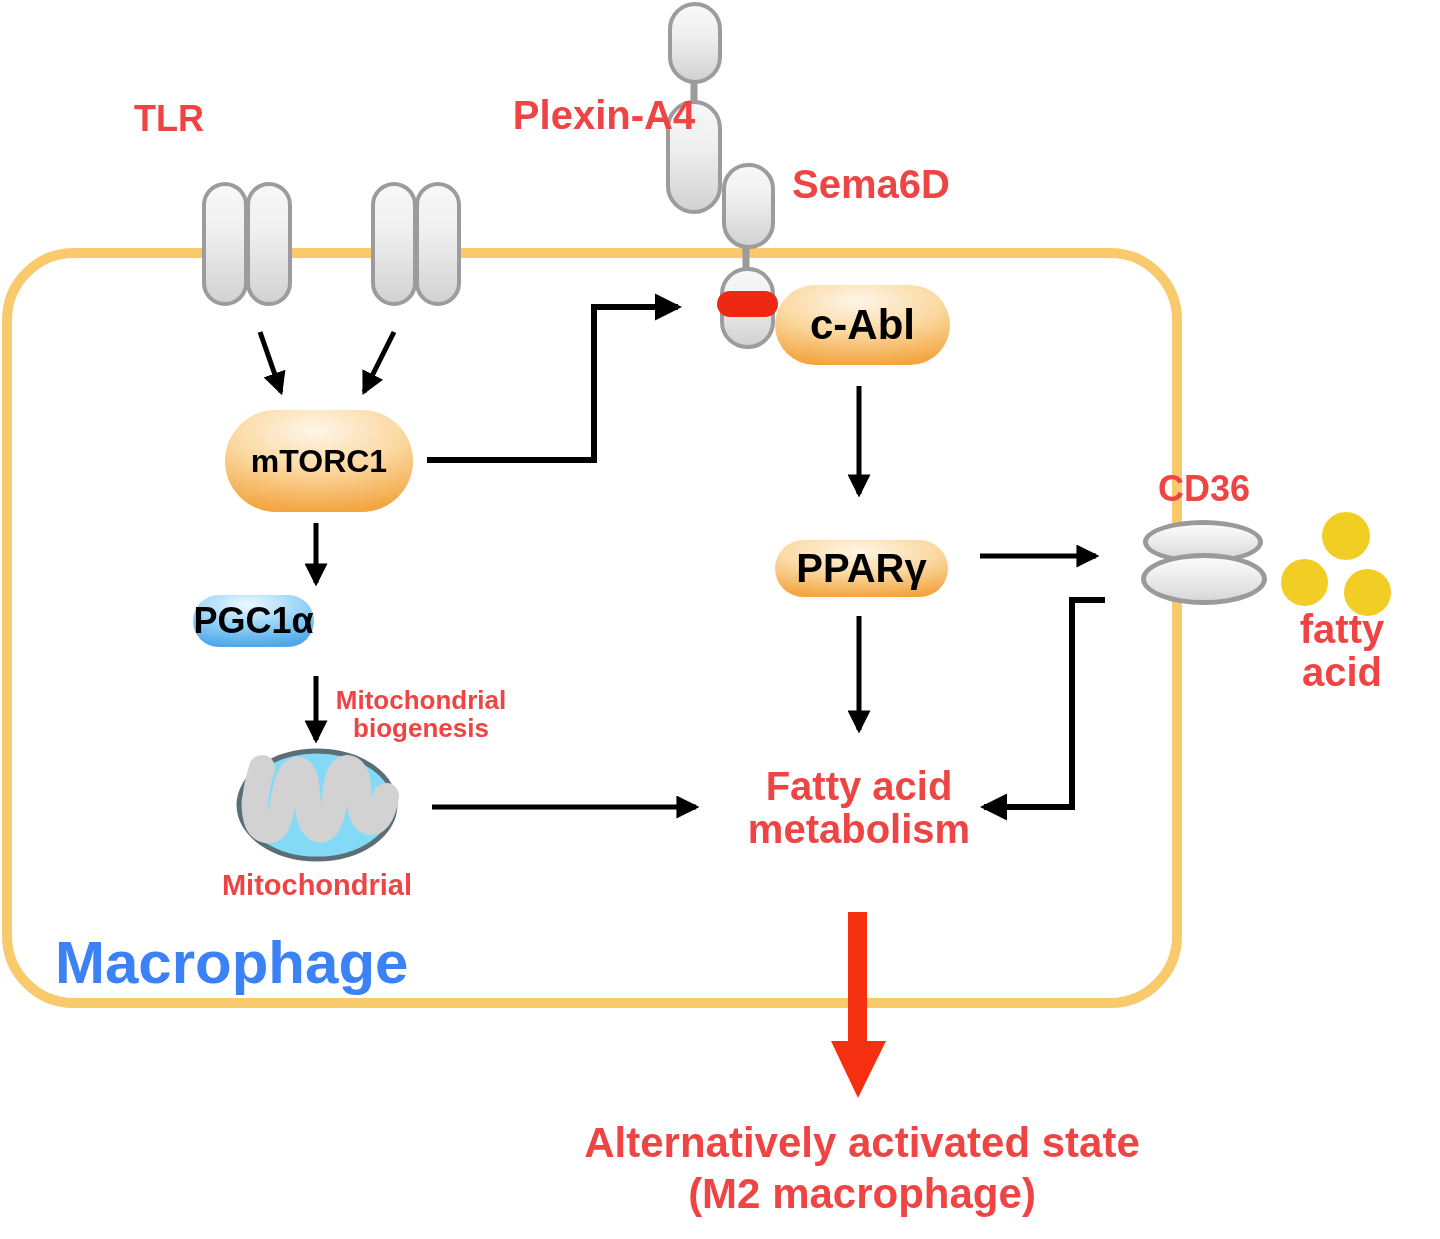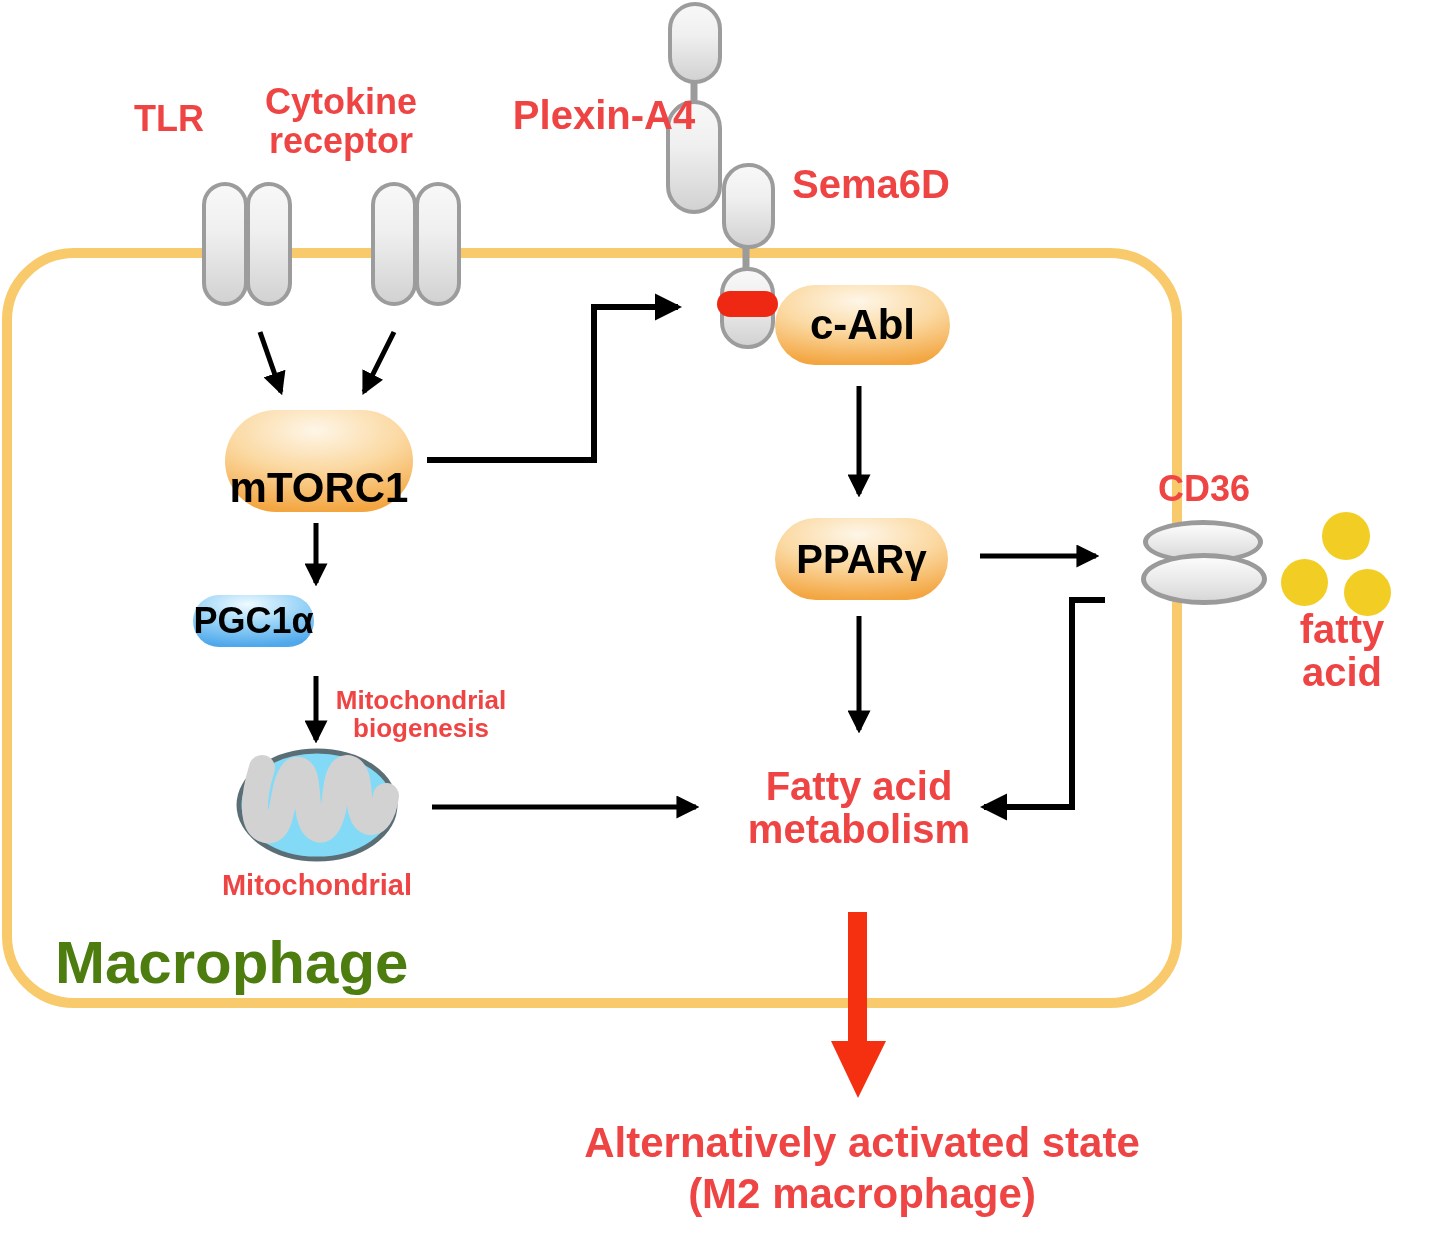--- a/index.html
+++ b/index.html
@@ -79,56 +79,54 @@
   <div class="graycap" style="left:720px;top:267px;width:55px;height:82px;border-radius:27px;"></div>
   <div style="position:absolute;left:717px;top:291px;width:61px;height:26px;border-radius:13px;background:#EE2813;"></div>
 
   <div class="ellip" style="left:1143px;top:520px;width:120px;height:44px;"></div>
   <div class="ellip" style="left:1141px;top:553px;width:126px;height:52px;"></div>
 
   <div class="dot" style="left:1322px;top:512px;width:48px;height:48px;background:#F2CE24;"></div>
   <div class="dot" style="left:1281px;top:559px;width:47px;height:47px;background:#F2CE24;"></div>
   <div class="dot" style="left:1344px;top:569px;width:47px;height:47px;background:#F2CE24;"></div>
 
-  <div class="capsule orange" style="left:225px;top:410px;width:188px;height:102px;border-radius:51px;font-size:42px;align-items:flex-end;">
+  <div class="capsule orange" style="left:225px;top:410px;width:188px;height:102px;border-radius:51px;font-size:32px;">
       <span>mTORC1</span>
     </div>
 
   <div class="capsule orange" style="left:775px;top:285px;width:175px;height:80px;border-radius:40px;font-size:42px;">
       <span>c-Abl</span>
     </div>
 
-  <div class="capsule orange" style="left:775px;top:518px;width:173px;height:82px;border-radius:41px;font-size:40px;">
+  <div class="capsule orange" style="left:775px;top:540px;width:173px;height:57px;border-radius:41px;font-size:40px;">
       <span>PPARγ</span>
     </div>
 
   <div class="capsule blue" style="left:193px;top:595px;width:121px;height:52px;border-radius:35px;font-size:36px;text-align:right;">
       <span>PGC1α</span>
     </div>
 
 
   <div class="lbl" style="left:169px;top:119px;font-size:36px;">TLR</div>
 
-  <div class="lbl" style="left:341px;top:122px;font-size:36px;">Cytokine
-receptor</div>
 
   <div class="lbl" style="left:560px;top:116px;font-size:40px;margin-left:44px;">Plexin-A4</div>
 
   <div class="lbl" style="left:871px;top:185px;font-size:40px;">Sema6D</div>
 
   <div class="lbl" style="left:1204px;top:489px;font-size:36px;">CD36</div>
 
   <div class="lbl" style="left:1342px;top:651px;font-size:40px;">fatty acid</div>
 
   <div class="lbl" style="left:421px;top:714px;font-size:26px;">Mitochondrial
 biogenesis</div>
 
   <div class="lbl" style="left:317px;top:886px;font-size:29px;">Mitochondrial</div>
 
   <div class="lbl" style="left:859px;top:808px;font-size:40px;">Fatty acid
 metabolism</div>
 
-  <div style="position:absolute;left:55px;top:928px;font-size:60px;font-weight:bold;color:#4d7c0f;">Macrophage</div>
+  <div style="position:absolute;left:55px;top:928px;font-size:60px;font-weight:bold;color:#3b82f6;">Macrophage</div>
 
   <div class="lbl" style="left:862px;top:1168px;font-size:42px;line-height:1.22;">Alternatively activated state
 (M2 macrophage)</div>
 
 </div>
 
 </body></html>

